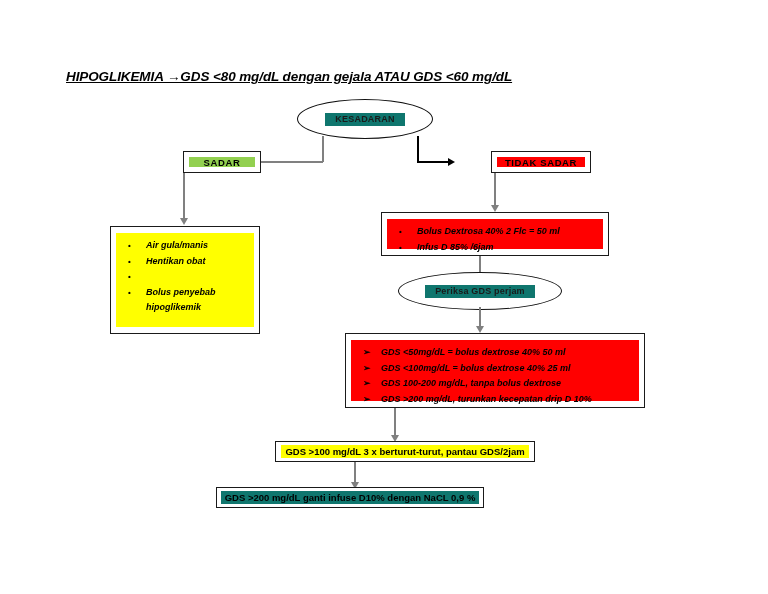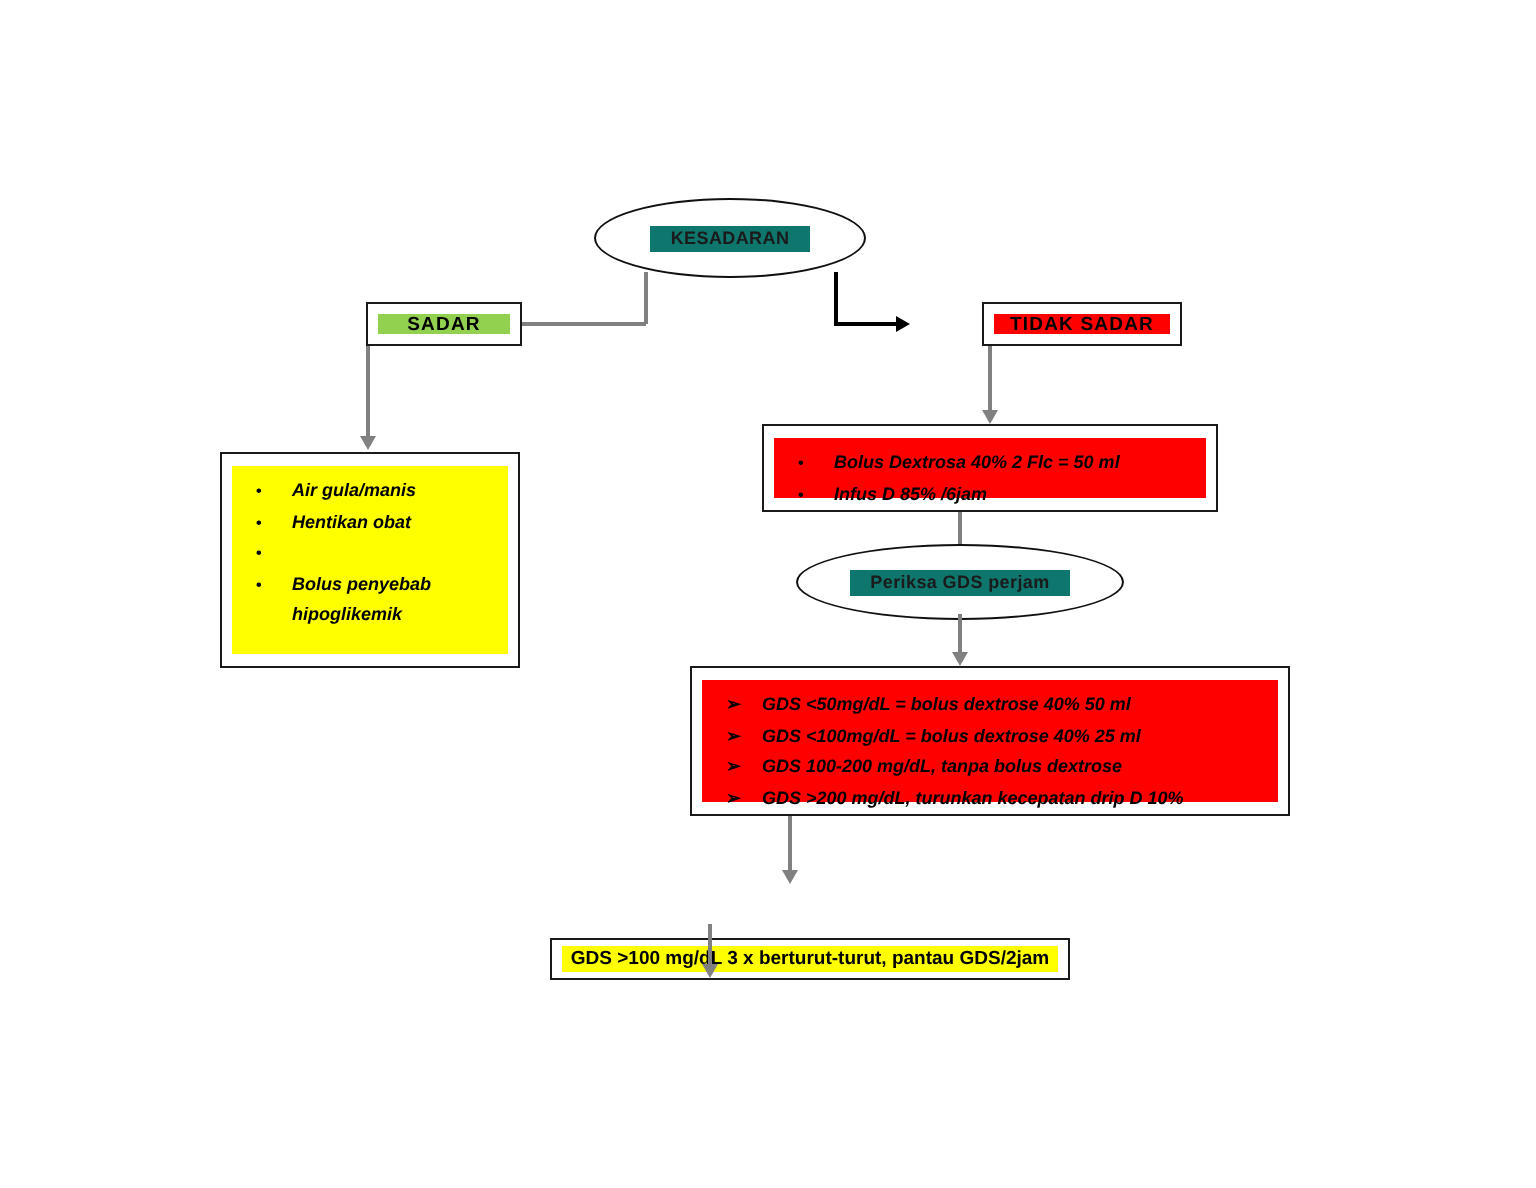--- a/index.html
+++ b/index.html
@@ -136,20 +136,21 @@
     border-top:4.5px solid transparent;
     border-bottom:4.5px solid transparent;
     border-left:7px solid #000000;
   }
 </style>
 </head>
 <body>
 
 <div id="canvas">
 
+  <div class="abs title">HIPOGLIKEMIA →GDS &lt;80 mg/dL dengan gejala ATAU GDS &lt;60 mg/dL</div>
 
   <div class="abs ellipse" style="left:297px;top:99px;width:136px;height:40px;">
     <div class="ell-label hl-green">KESADARAN</div>
   </div>
 
   <div class="abs vline" style="left:322px;top:136px;width:2px;height:26px;"></div>
   <div class="abs hline" style="left:232px;top:161px;width:91px;height:2px;"></div>
   <div class="abs arrow-left" style="left:225px;top:157.5px;"></div>
 
   <div class="abs vline-dark" style="left:417px;top:136px;width:2px;height:26px;"></div>
@@ -253,21 +254,24 @@
         <span class="txt">
             <span class="cont">GDS &gt;200 mg/dL, turunkan kecepatan drip D 10%</span>
           </span>
       </div>
     </div>
   </div>
 
   <div class="abs vline" style="left:394px;top:408px;width:2px;height:28px;"></div>
   <div class="abs arrow-down" style="left:390.5px;top:435px;"></div>
 
-  <div class="abs linebox" style="left:275px;top:441px;width:260px;height:21px;margin-top:28px;">
+  <div class="abs linebox" style="left:275px;top:441px;width:260px;height:21px;">
     <span class="hl-yellow">GDS &gt;100 mg/dL 3 x berturut-turut, pantau GDS/2jam</span>
   </div>
 
   <div class="abs vline" style="left:354px;top:462px;width:2px;height:21px;"></div>
   <div class="abs arrow-down" style="left:350.5px;top:482px;"></div>
 
+  <div class="abs linebox" style="left:216px;top:487px;width:268px;height:21px;">
+    <span class="hl-green">GDS &gt;200 mg/dL ganti infuse D10% dengan NaCL 0,9 %</span>
+  </div>
 
 </div>
 
 </body></html>

